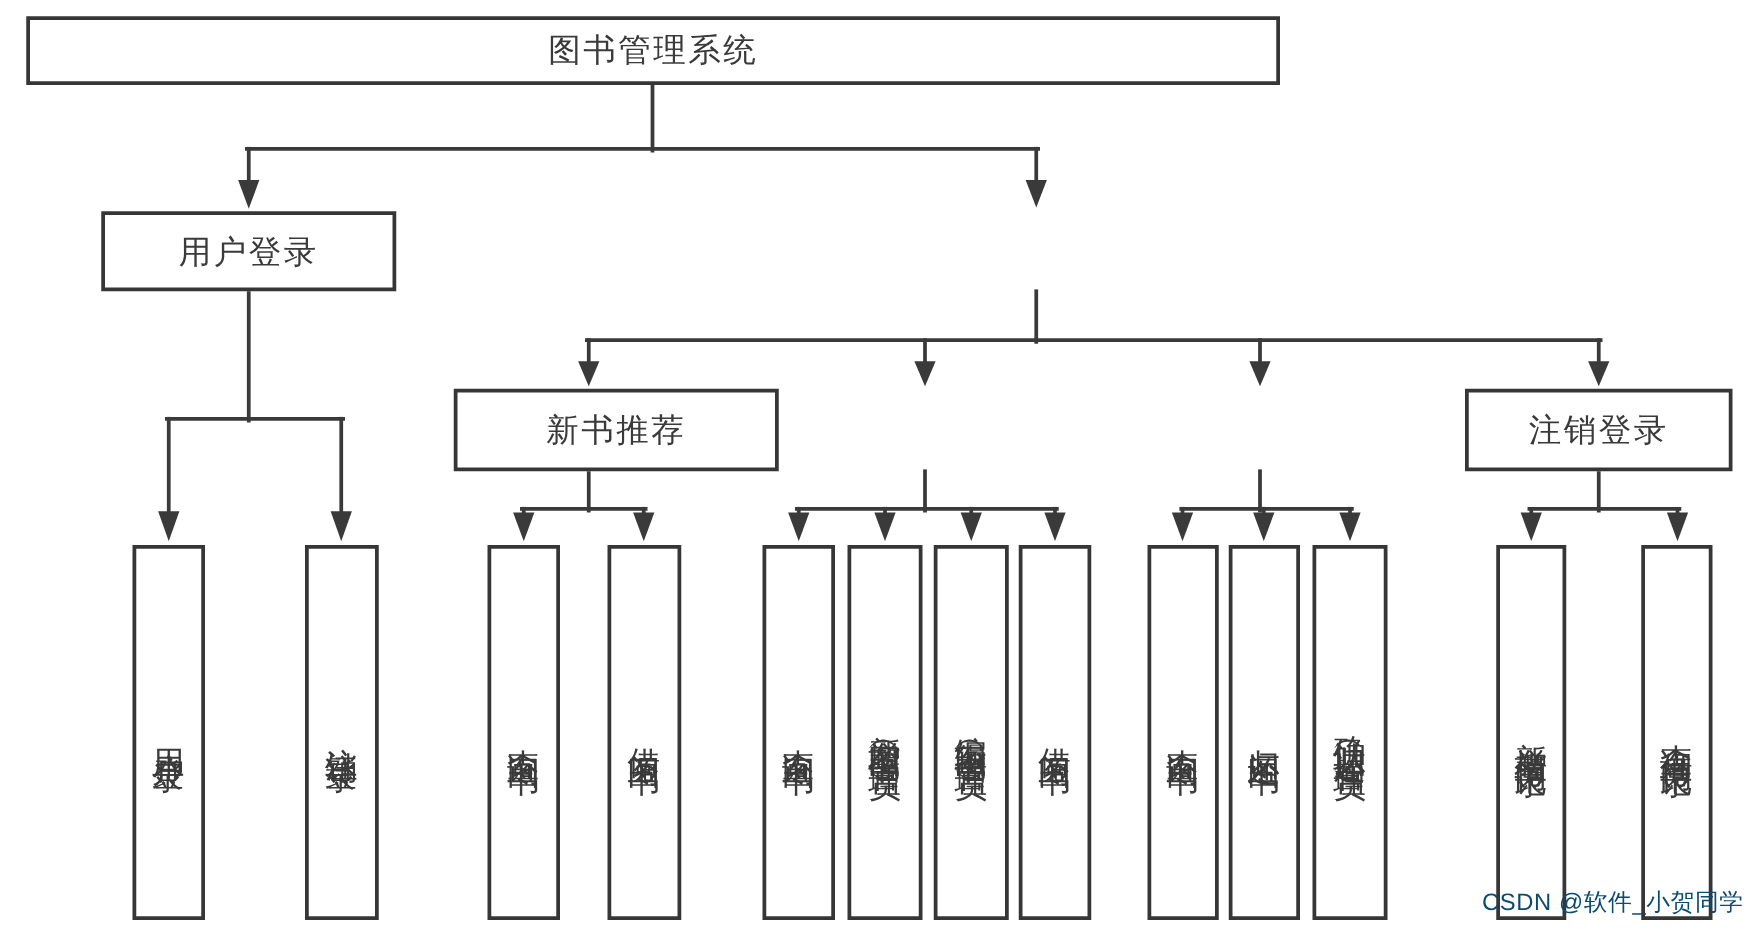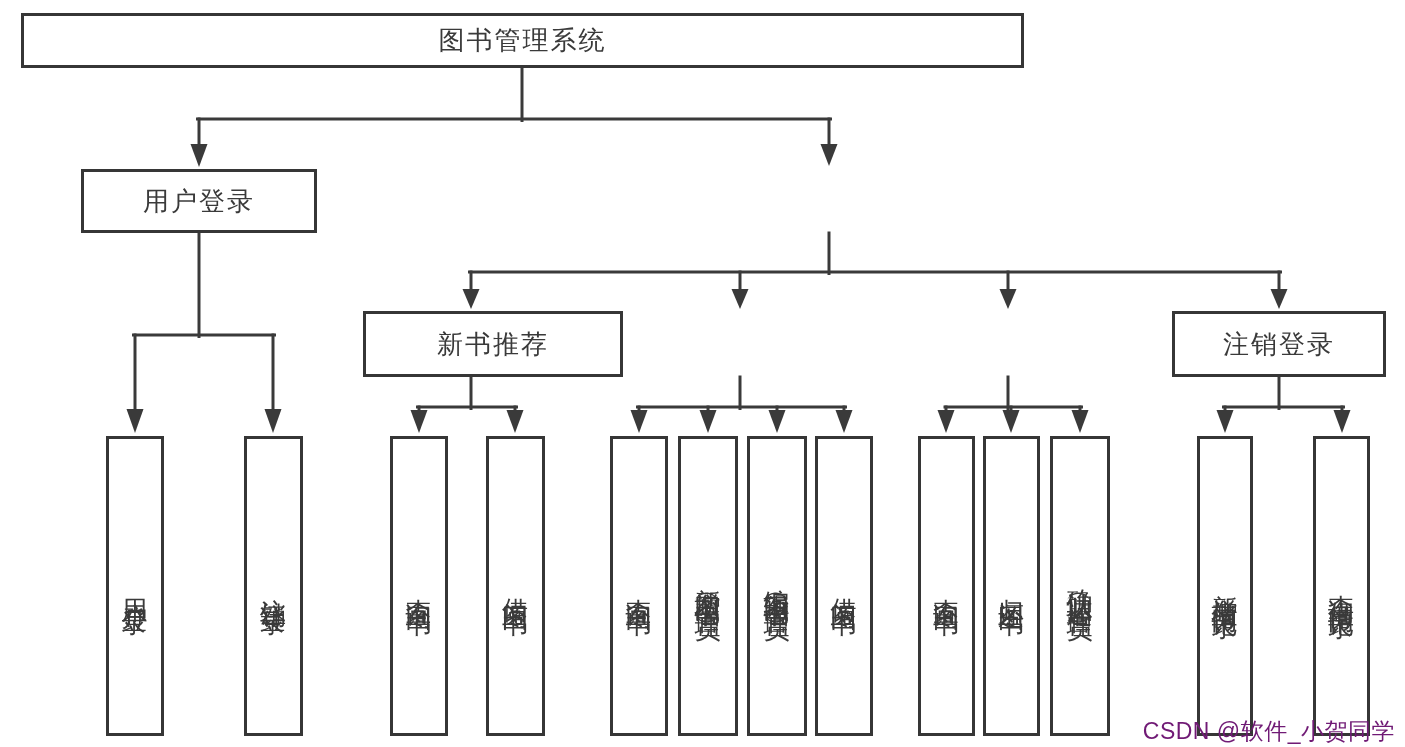--- a/index.html
+++ b/index.html
@@ -44,24 +44,24 @@
   }
   .node-v span.vtext {
     writing-mode: vertical-rl;
     text-orientation: mixed;
     letter-spacing: 4px;
     line-height: 1;
   }
   .watermark {
     position: absolute;
     right: 10px;
-    bottom: 0;
-    font-size: 23px;
+    bottom: 12px;
+    font-size: 19px;
     letter-spacing: 0.5px;
-    color: #701a75;
+    color: #0c4a6e;
     z-index: 3;
     white-space: nowrap;
   }
 </style>
 </head>
 <body>
 
 <div class="stage">
 
   <svg class="wires" viewBox="0 0 1405 747">

